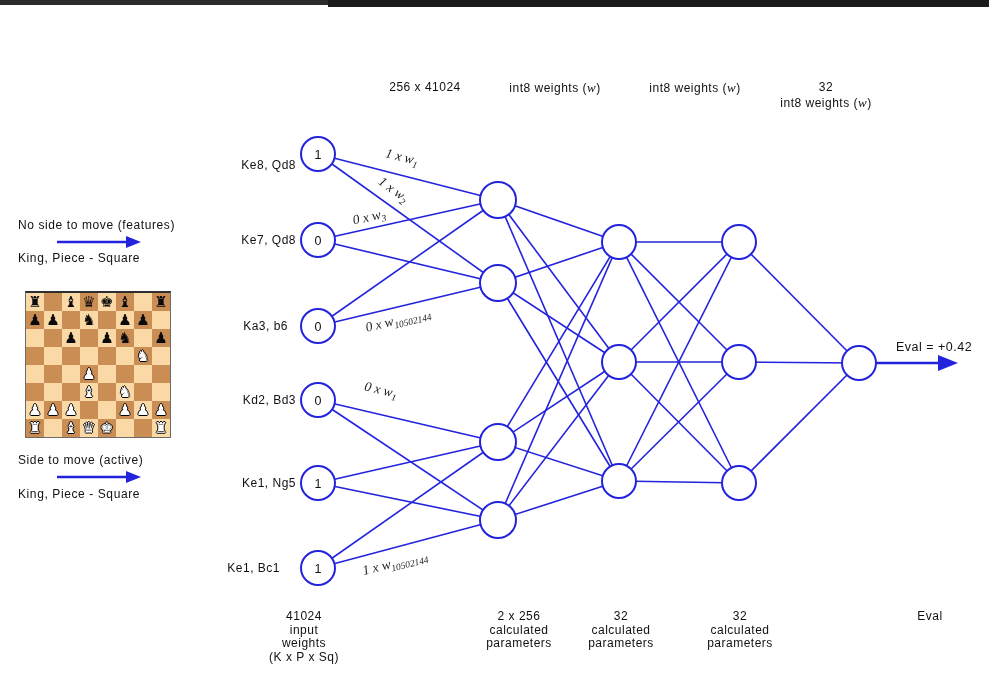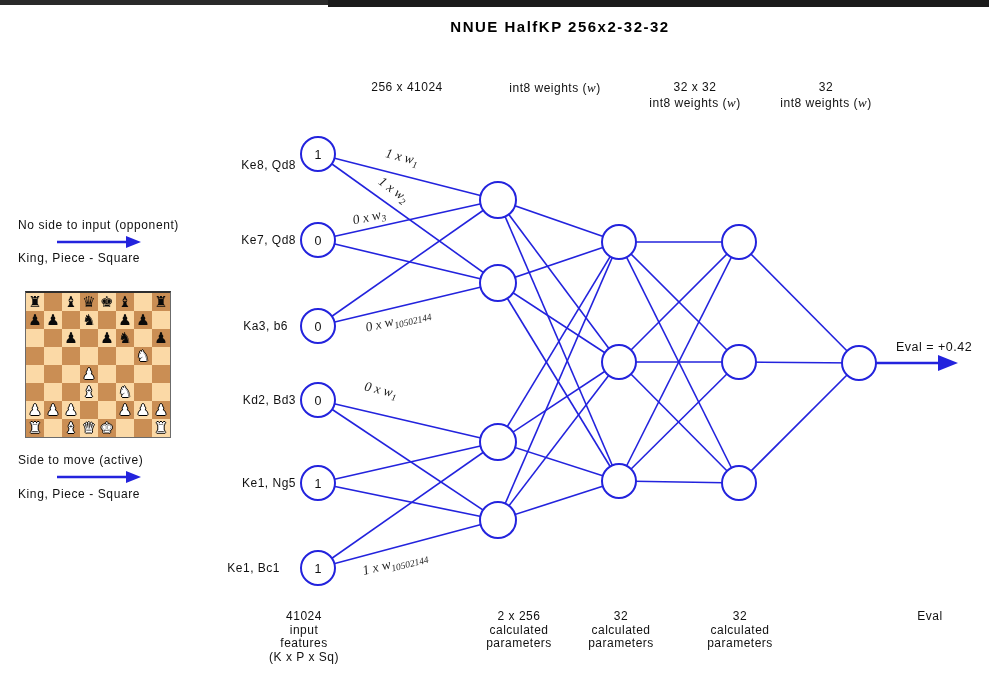--- a/index.html
+++ b/index.html
@@ -37,38 +37,36 @@
   .bp{color:#0a0a0a;}
 </style>
 </head>
 <body>
 
 <div class="page">
 
   <div class="topbar-left"></div>
   <div class="topbar-right"></div>
 
-  <div class="title">NNUE HalfKP 256x2-32-32</div>
-
-  <div class="hdr" style="left:297px">
+
+  <div class="hdr" style="left:315px">
     <div>256 x 41024</div>
   </div>
   <div class="hdr" style="left:445px">
     <div><span>int8 weights (</span><span class="mathw">w</span><span>)</span></div>
   </div>
   <div class="hdr" style="left:585px">
-    <div>32 x 32</div>
     <div><span>int8 weights (</span><span class="mathw">w</span><span>)</span></div>
   </div>
   <div class="hdr" style="left:716px">
     <div>32</div>
     <div><span>int8 weights (</span><span class="mathw">w</span><span>)</span></div>
   </div>
 
-  <div class="side-text" style="top:218px">No side to input (opponent)</div>
+  <div class="side-text" style="top:218px">No side to move (features)</div>
   <div class="side-text" style="top:251px">King, Piece - Square</div>
   <div class="side-text" style="top:453px">Side to move (active)</div>
   <div class="side-text" style="top:487px">King, Piece - Square</div>
 
   <div class="board">
       <div class="sq" style="background: rgb(251, 217, 166);">
         <span class="bp">♜</span>
       </div>
       <div class="sq" style="background: rgb(202, 142, 84);"></div>
       <div class="sq" style="background: rgb(251, 217, 166);">
@@ -309,21 +307,21 @@
       <line class="arrow-line" x1="876" y1="363" x2="940" y2="363"></line>
       <polygon class="arrow-head" points="938,355 958,363 938,371"></polygon>
     </g>
   </svg>
 
   <div class="eval-label">Eval = +0.42</div>
 
   <div class="blabel" style="left:219px">
     <div>41024</div>
     <div>input</div>
-    <div>features</div>
+    <div>weights</div>
     <div>(K x P x Sq)</div>
   </div>
   <div class="blabel" style="left:434px">
     <div>2 x 256</div>
     <div>calculated</div>
     <div>parameters</div>
   </div>
   <div class="blabel" style="left:536px">
     <div>32</div>
     <div>calculated</div>

